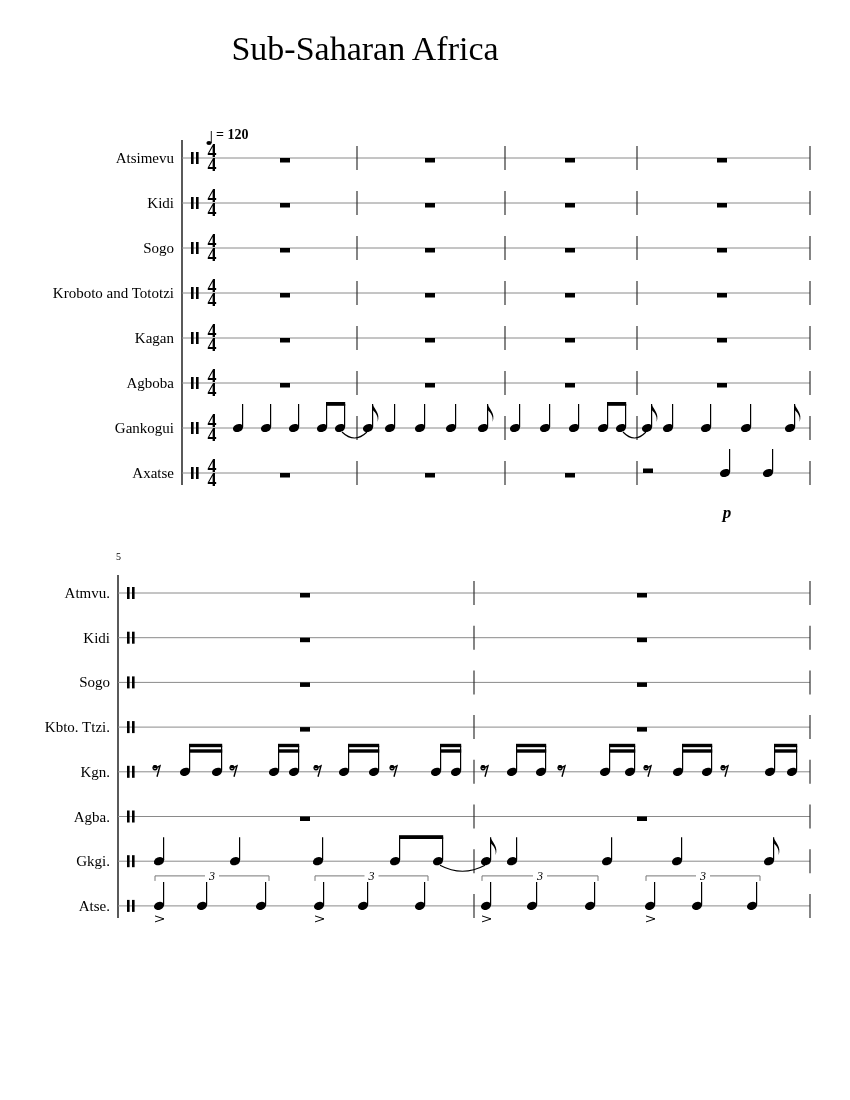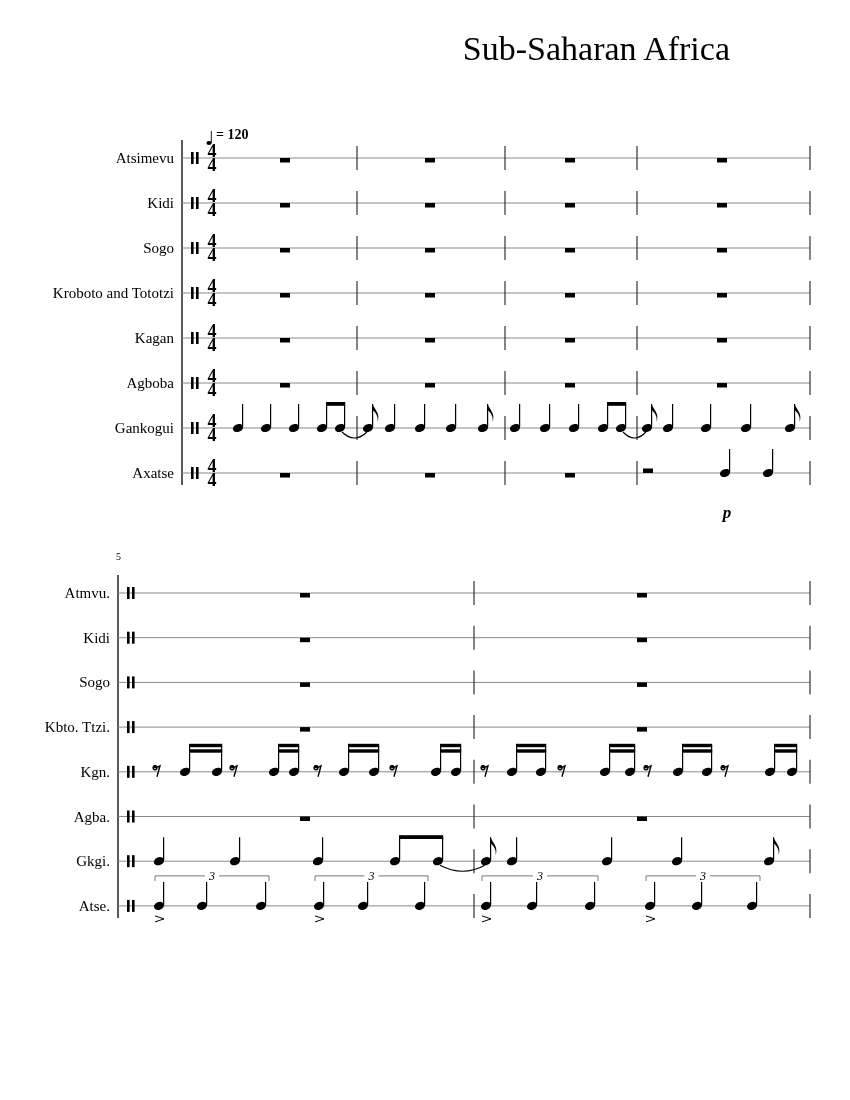--- a/index.html
+++ b/index.html
@@ -1,17 +1,17 @@
 <!DOCTYPE html>
 <html><head>
 <meta charset="utf-8">
 <style>
   html, body { margin: 0; padding: 0; background: #ffffff; }
   body { width: 850px; height: 1100px; position: relative; overflow: hidden; font-family: "Liberation Serif", serif; color: #000; }
-  #title { position: absolute; left: 0; top: 30px; width: 730px; text-align: right; font-size: 34px; font-family: "Liberation Serif", serif; }
+  #title { position: absolute; left: 0; top: 30px; width: 730px; text-align: center; font-size: 34px; font-family: "Liberation Serif", serif; }
   #score { position: absolute; left: 0; top: 0; }
   .inst-label { font-family: "Liberation Serif", serif; font-size: 15px; }
   .tempo { font-family: "Liberation Serif", serif; font-weight: bold; font-size: 14px; }
   .mnum { font-family: "Liberation Serif", serif; font-size: 10px; }
   .tup { font-family: "Liberation Serif", serif; font-style: italic; font-size: 12px; }
   .dyn { font-family: "Liberation Serif", serif; font-style: italic; font-weight: bold; font-size: 17px; }
   .ts { font-family: "Liberation Serif", serif; font-weight: bold; font-size: 18px; }
 </style>
 </head>
 <body>

